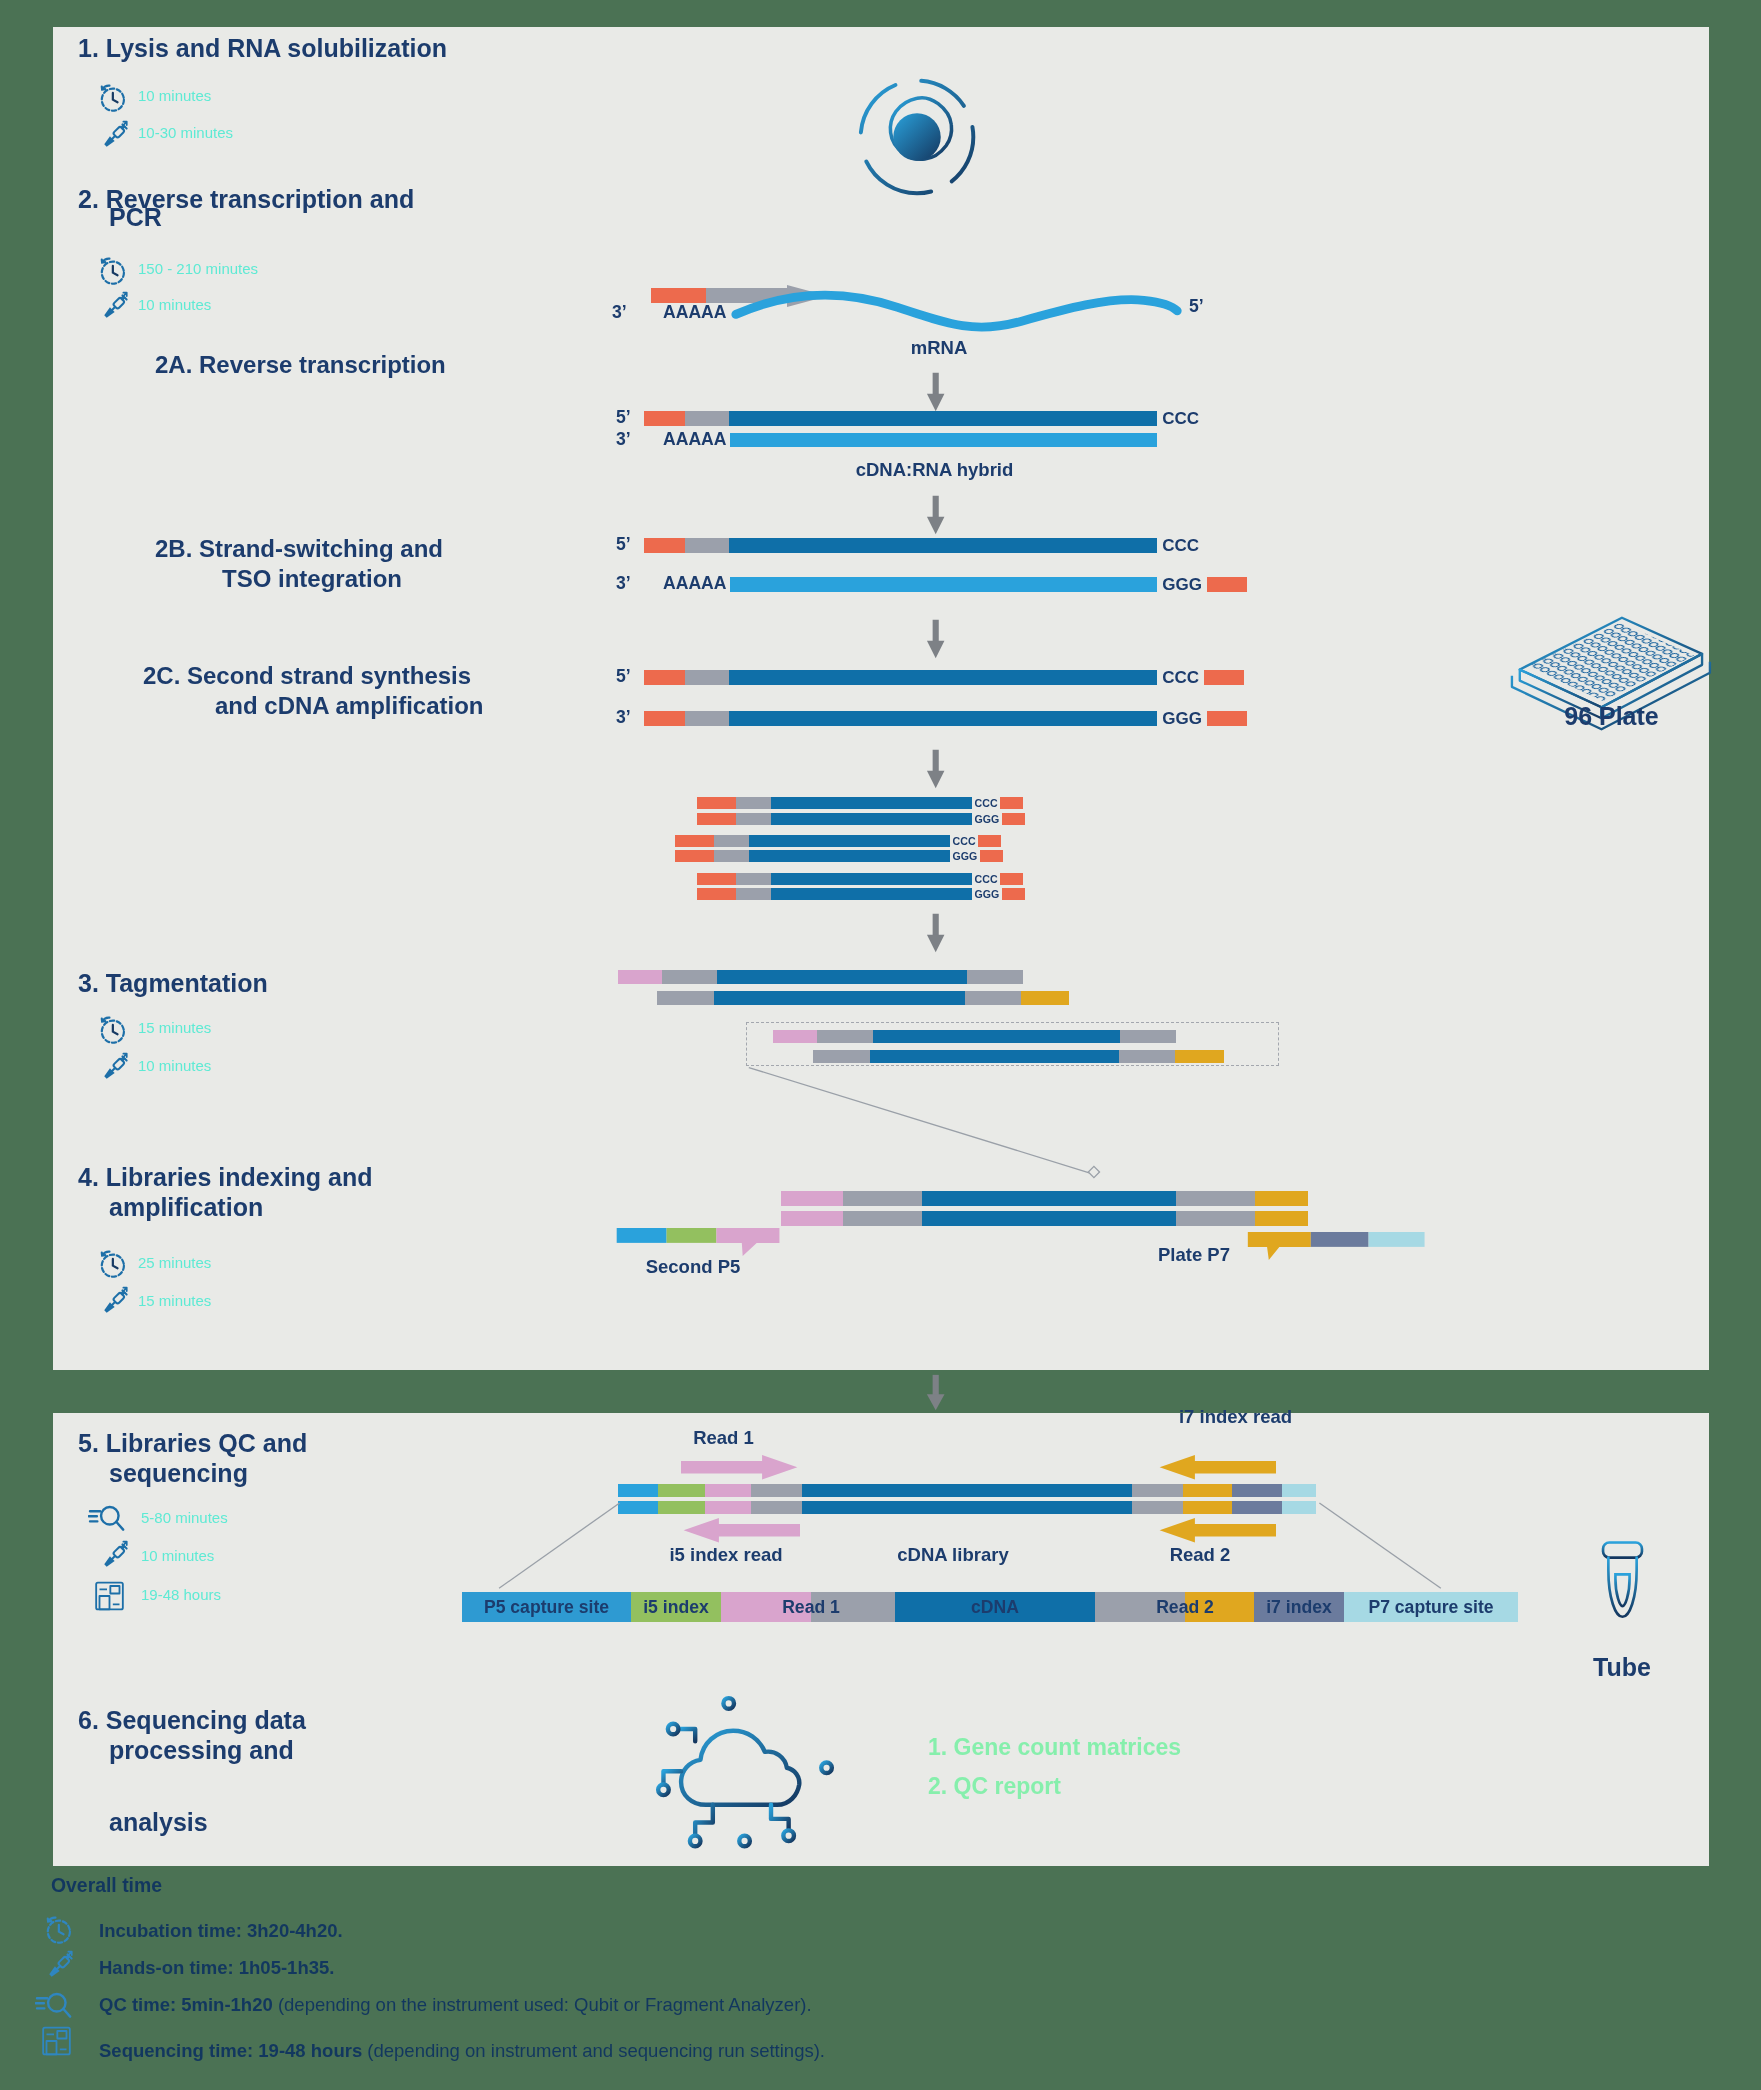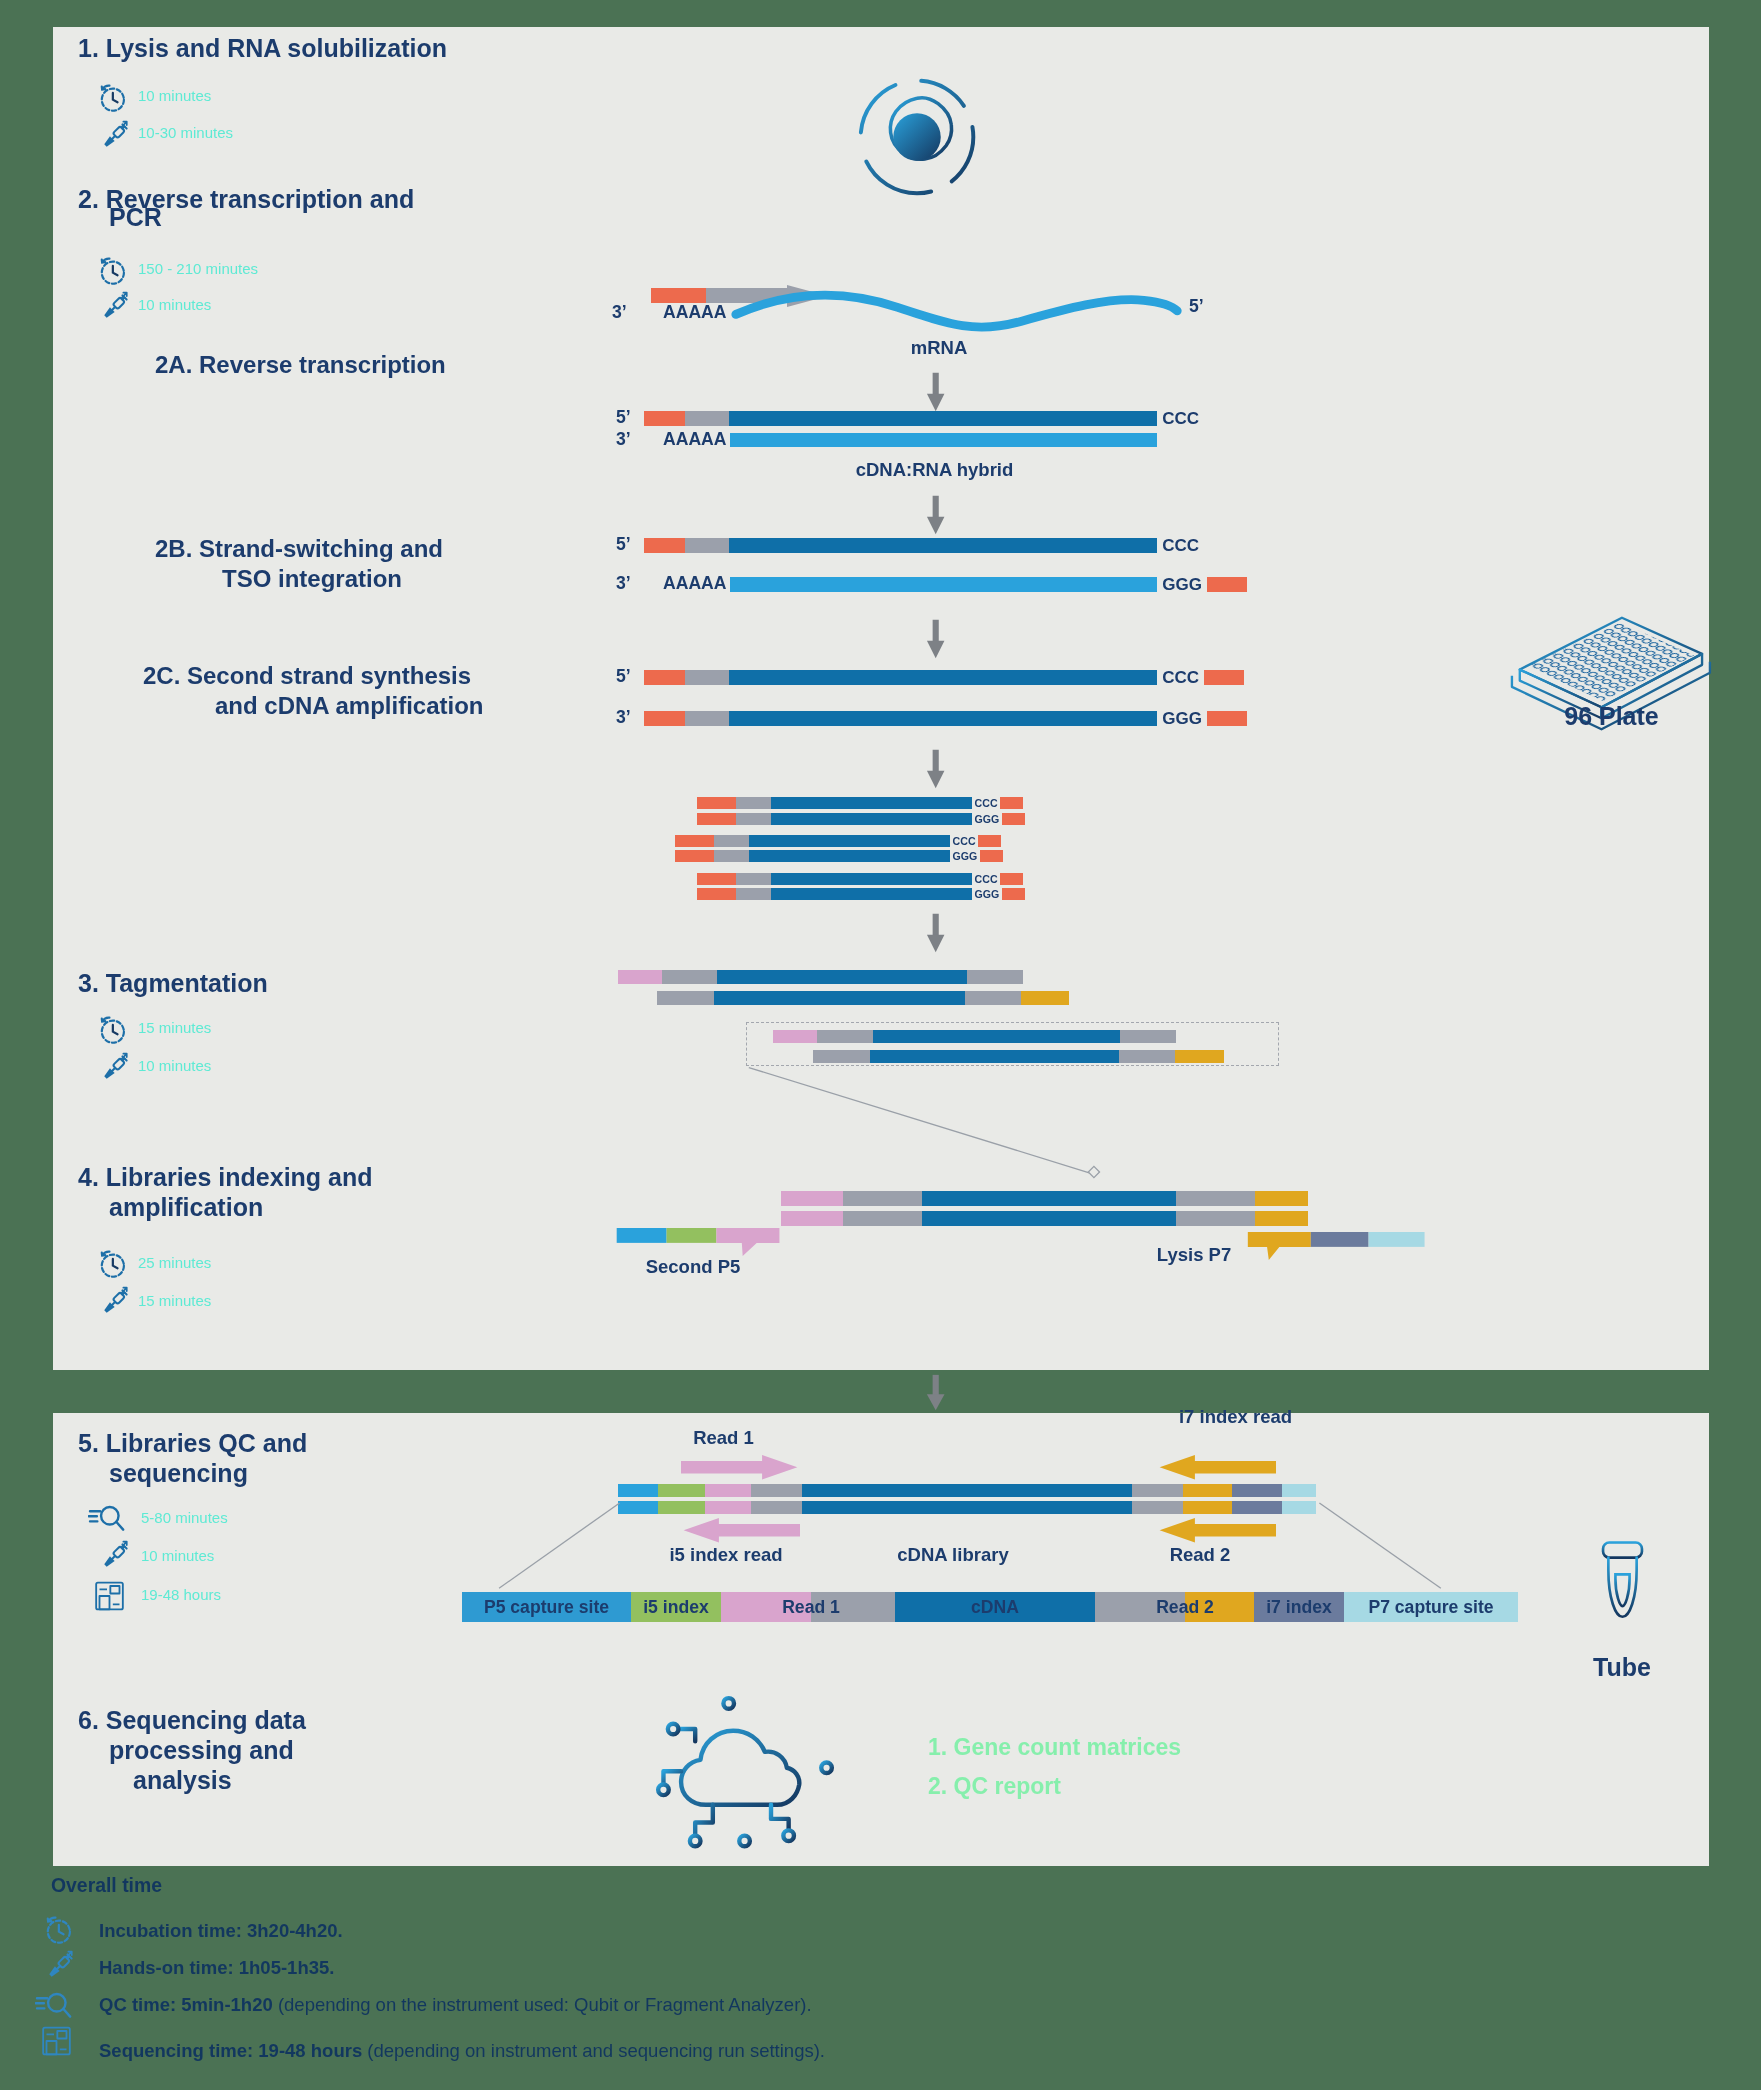--- a/index.html
+++ b/index.html
@@ -340,21 +340,21 @@
     <rect x="0" y="0" width="57" height="17" fill="#2aa2dc"></rect>
     <rect x="57" y="0" width="57" height="17" fill="#93c05f"></rect>
     <polygon points="114,0 186,0 186,17 160,17 144,32 143,17 114,17" fill="#d9a4cd"></polygon>
   </svg>
   <div class="bl ctr" style="left:618px;top:1256px;width:150px;">Second P5</div>
   <svg class="icon" viewBox="0 0 205 32" style="left:1247px;top:1232px;width:181px;height:28px;">
     <polygon points="0,0 72,0 72,17 36,17 24,32 22,17 0,17" fill="#e0a71f"></polygon>
     <rect x="72" y="0" width="66" height="17" fill="#6b7b9d"></rect>
     <rect x="138" y="0" width="64" height="17" fill="#a6d9e4"></rect>
   </svg>
-  <div class="bl ctr" style="left:1119px;top:1244px;width:150px;">Lysis P7</div>
+  <div class="bl ctr" style="left:1119px;top:1244px;width:150px;">Plate P7</div>
 
   <svg class="icon" viewBox="0 0 22 44" style="left:926px;top:1373px;width:19.4px;height:39px;">
     <path d="M11 2v24" stroke="#7d8186" stroke-width="7"></path>
       <polygon points="1,24 21,24 11,42" fill="#7d8186"></polygon>
   </svg>
 
   <div class="h1" style="left:78px;top:1429px;">5. Libraries QC and</div>
   <div class="h1" style="left:109px;top:1459px;">sequencing</div>
   <svg class="icon" viewBox="0 0 42 38" style="left:88px;top:1502px;width:39px;height:35px;">
     <g fill="none" stroke="#1d6fa8" stroke-width="2.6" stroke-linecap="round">
@@ -461,21 +461,21 @@
     <g fill="none" stroke="url(#gtube)" stroke-width="3" stroke-linecap="round">
       <rect x="6" y="4" width="44" height="17" rx="7"></rect>
       <path d="M12 21v14c0 32 8 53 16 53s16-21 16-53V21"></path>
       <path d="M20 40v5c0 18 5 31 8 31s8-13 8-31v-5z"></path>
     </g>
   </svg>
   <div class="h1 ctr" style="left:1569px;top:1653px;width:106px;">Tube</div>
 
   <div class="h1" style="left:78px;top:1706px;">6. Sequencing data</div>
   <div class="h1" style="left:109px;top:1736px;">processing and</div>
-  <div class="h1" style="left:109px;top:1766px;margin-left:24px;">analysis</div>
+  <div class="h1" style="left:109px;top:1808px;">analysis</div>
   <svg class="icon" viewBox="0 0 245 205" style="left:637px;top:1683px;width:216px;height:181px;">
     <defs>
         <linearGradient id="gcloud" x1="0" y1="0" x2="1" y2="1">
       <stop offset="0" stop-color="#2aa2dc"></stop>
           <stop offset="1" stop-color="#14365e"></stop>
         </linearGradient>
       </defs>
     <g fill="none" stroke="url(#gcloud)" stroke-width="5" stroke-linecap="round" stroke-linejoin="round">
       <path d="M78 138c-16 0-28-11-28-26 0-13 9-23 22-25 2-19 18-33 37-33 16 0 30 9 36 24 12-2 23 6 25 18 9 2 15 10 14 19-2 12-11 23-25 23z"></path>
       <path d="M104 54V30"></path>

